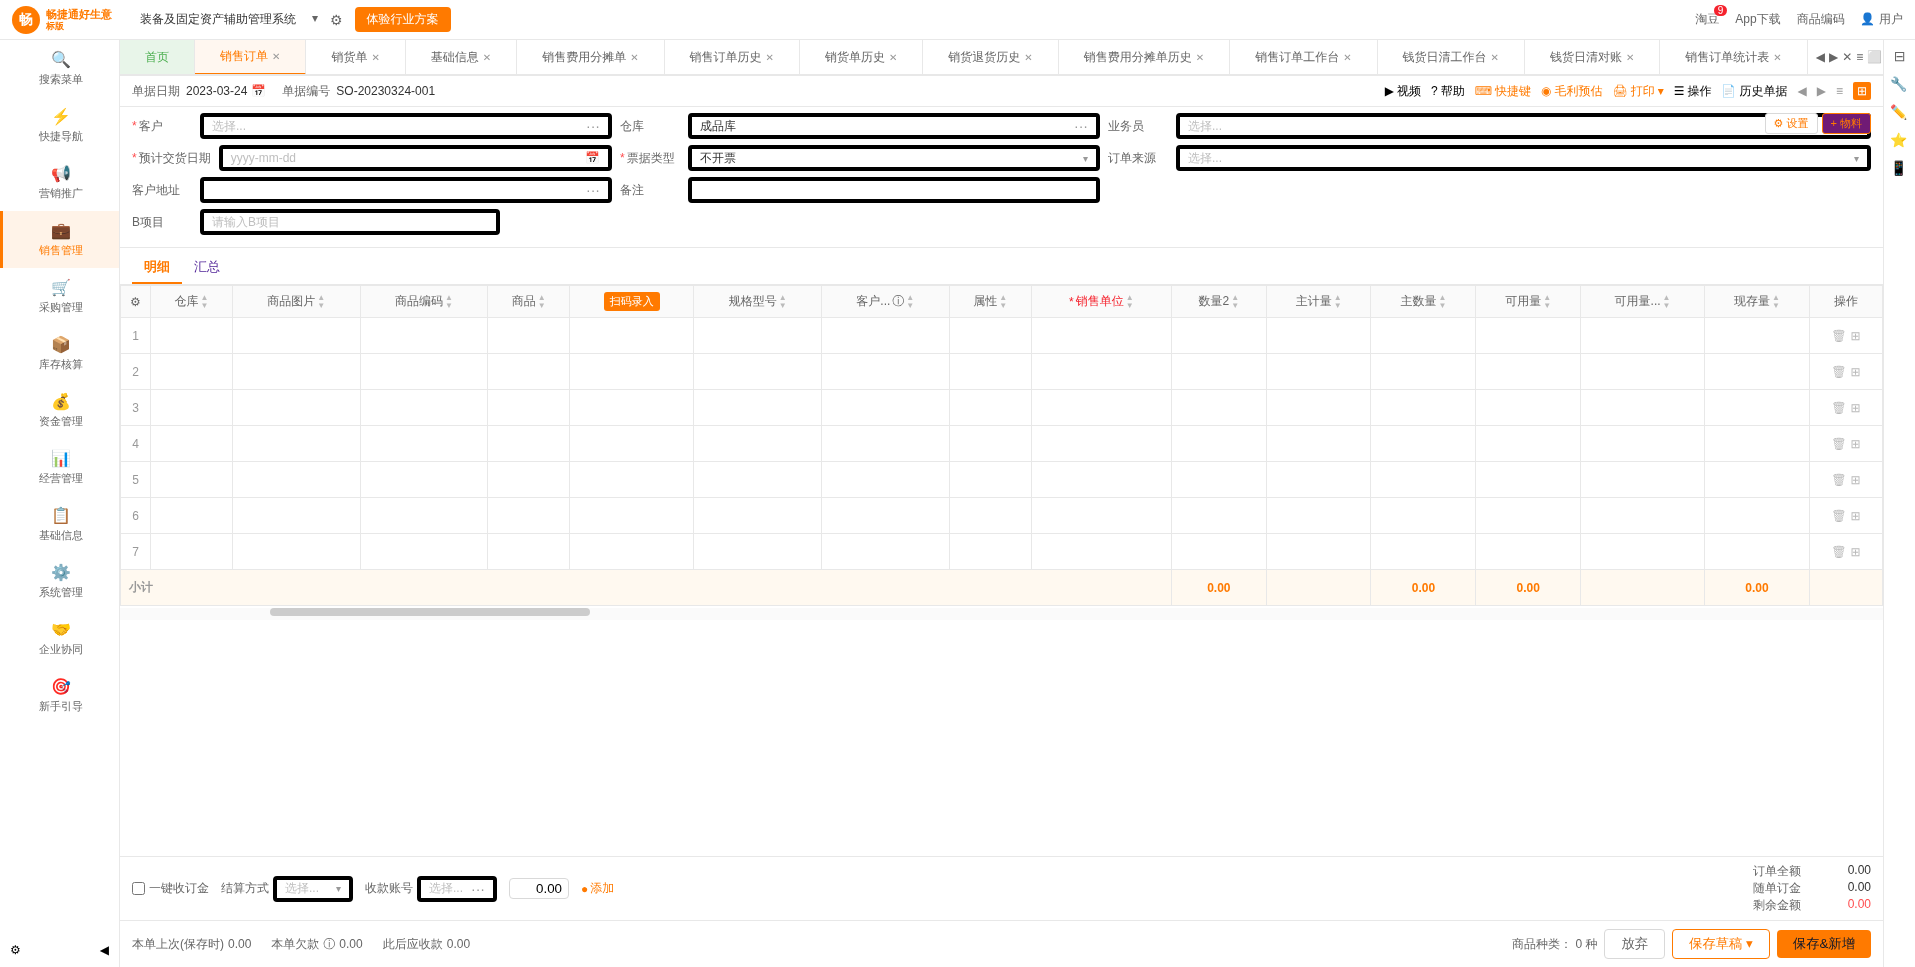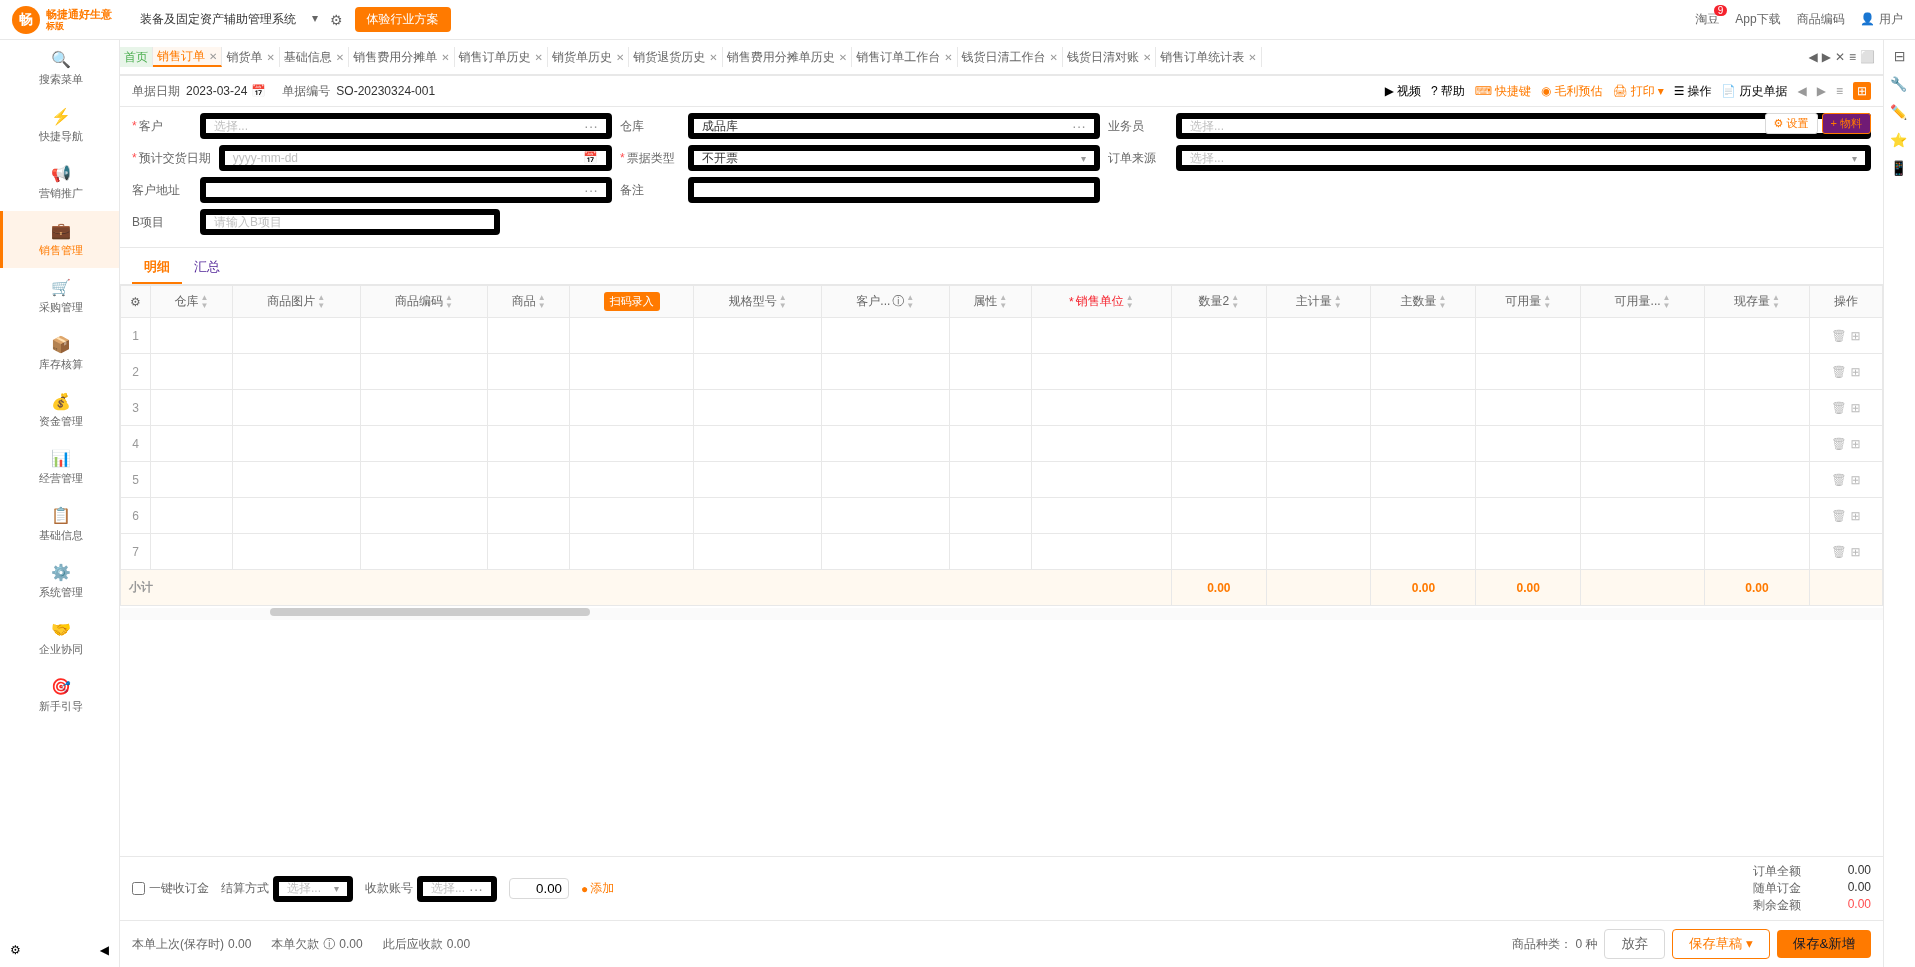--- a/index.html
+++ b/index.html
@@ -35,36 +35,36 @@
     
     .main { flex: 1; display: flex; flex-direction: column; overflow: hidden; }
     
     
     .tab-bar {
       display: flex; align-items: center; background: #fff;
       border-bottom: 2px solid #e8e8e8; height: 36px; overflow: hidden;
       flex-shrink: 0;
     }
     .tab-item {
-      display: flex; align-items: center; padding: 0 4px; height: 20px;
+      display: flex; align-items: center; padding: 0 25px; height: 36px;
       font-size: 12px; color: #666; cursor: pointer; white-space: nowrap;
       border-right: 1px solid #e8e8e8; gap: 4px; flex-shrink: 0;
     }
     .tab-item.active { color: #ff7a00; border-bottom: 2px solid #ff7a00; background: #fff7f0; }
     .tab-item.home { background: #e8f5e9; color: #4caf50; }
     .tab-close { font-size: 10px; color: #999; }
     .tab-arrows { display: flex; align-items: center; margin-left: auto; padding: 0 8px; gap: 4px; color: #666; }
     .toolbar-item { display: flex; align-items: center; gap: 3px; cursor: pointer; }
     
     
     .form-row { display: flex; align-items: center; margin-bottom: 6px; gap: 8px; }
     .form-label { color: #666; white-space: nowrap; min-width: 60px; }
     .form-label.required::before { content: '*'; color: #ff4d4f; margin-right: 2px; }
     .form-input {
-      border: 6px solid #000000; border-radius: 4px; padding: 3px 8px;
+      border: 4px solid #000000; border-radius: 4px; padding: 3px 8px;
       font-size: 12px; color: #333; min-width: 160px; background: #fff;
       height: 26px; cursor: pointer; display: flex; align-items: center;
       justify-content: space-between;
     }
     .form-input.placeholder { color: #bfbfbf; }
     .form-input-text { flex: 1; }
     .form-section { display: flex; flex: 1; align-items: center; gap: 8px; }
     .dots-btn { color: #999; cursor: pointer; font-size: 14px; }
     
     

